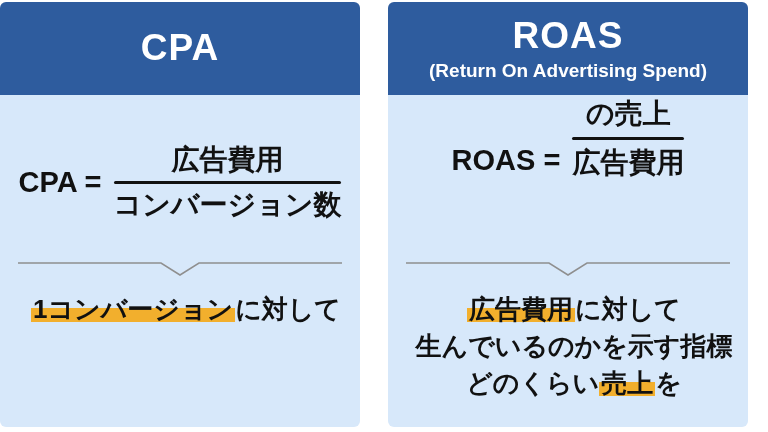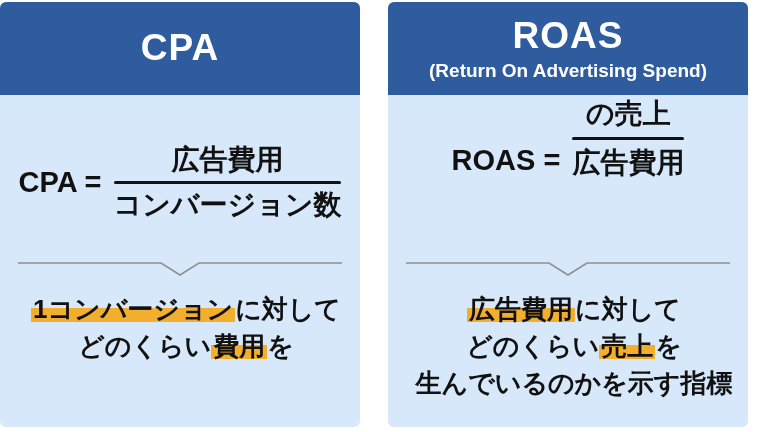--- a/index.html
+++ b/index.html
@@ -121,21 +121,20 @@
         <span class="frac-line">コンバージョン数</span>
       </span>
     </div>
 
     <svg class="divider" viewBox="0 0 324 16" width="324" height="16">
       <polyline points="0,2 143,2 162,14 181,2 324,2" fill="none" stroke="#8F8F8F" stroke-width="1.5"></polyline>
     </svg>
 
     <div class="description">
       <div class="desc-line"><span class="hl">1コンバージョン</span><span>に対して</span></div>
-      <div class="desc-line"><span>どのくらい</span><span class="hl">費用</span><span>を</span></div>
     </div>
 
   </div>
 </div>
 
 <div class="card right">
   <div class="card-header">
     <div class="card-title">ROAS</div>
     <div class="card-subtitle">(Return On Advertising Spend)</div>
   </div>
@@ -149,18 +148,18 @@
         <span class="frac-line">広告費用</span>
       </span>
     </div>
 
     <svg class="divider" viewBox="0 0 324 16" width="324" height="16">
       <polyline points="0,2 143,2 162,14 181,2 324,2" fill="none" stroke="#8F8F8F" stroke-width="1.5"></polyline>
     </svg>
 
     <div class="description">
       <div class="desc-line"><span class="hl">広告費用</span><span>に対して</span></div>
+      <div class="desc-line"><span>生んでいるのかを示す指標</span></div>
       <div class="desc-line"><span>どのくらい</span><span class="hl">売上</span><span>を</span></div>
-      <div class="desc-line"><span>生んでいるのかを示す指標</span></div>
     </div>
 
   </div>
 </div>
 
 </body></html>

